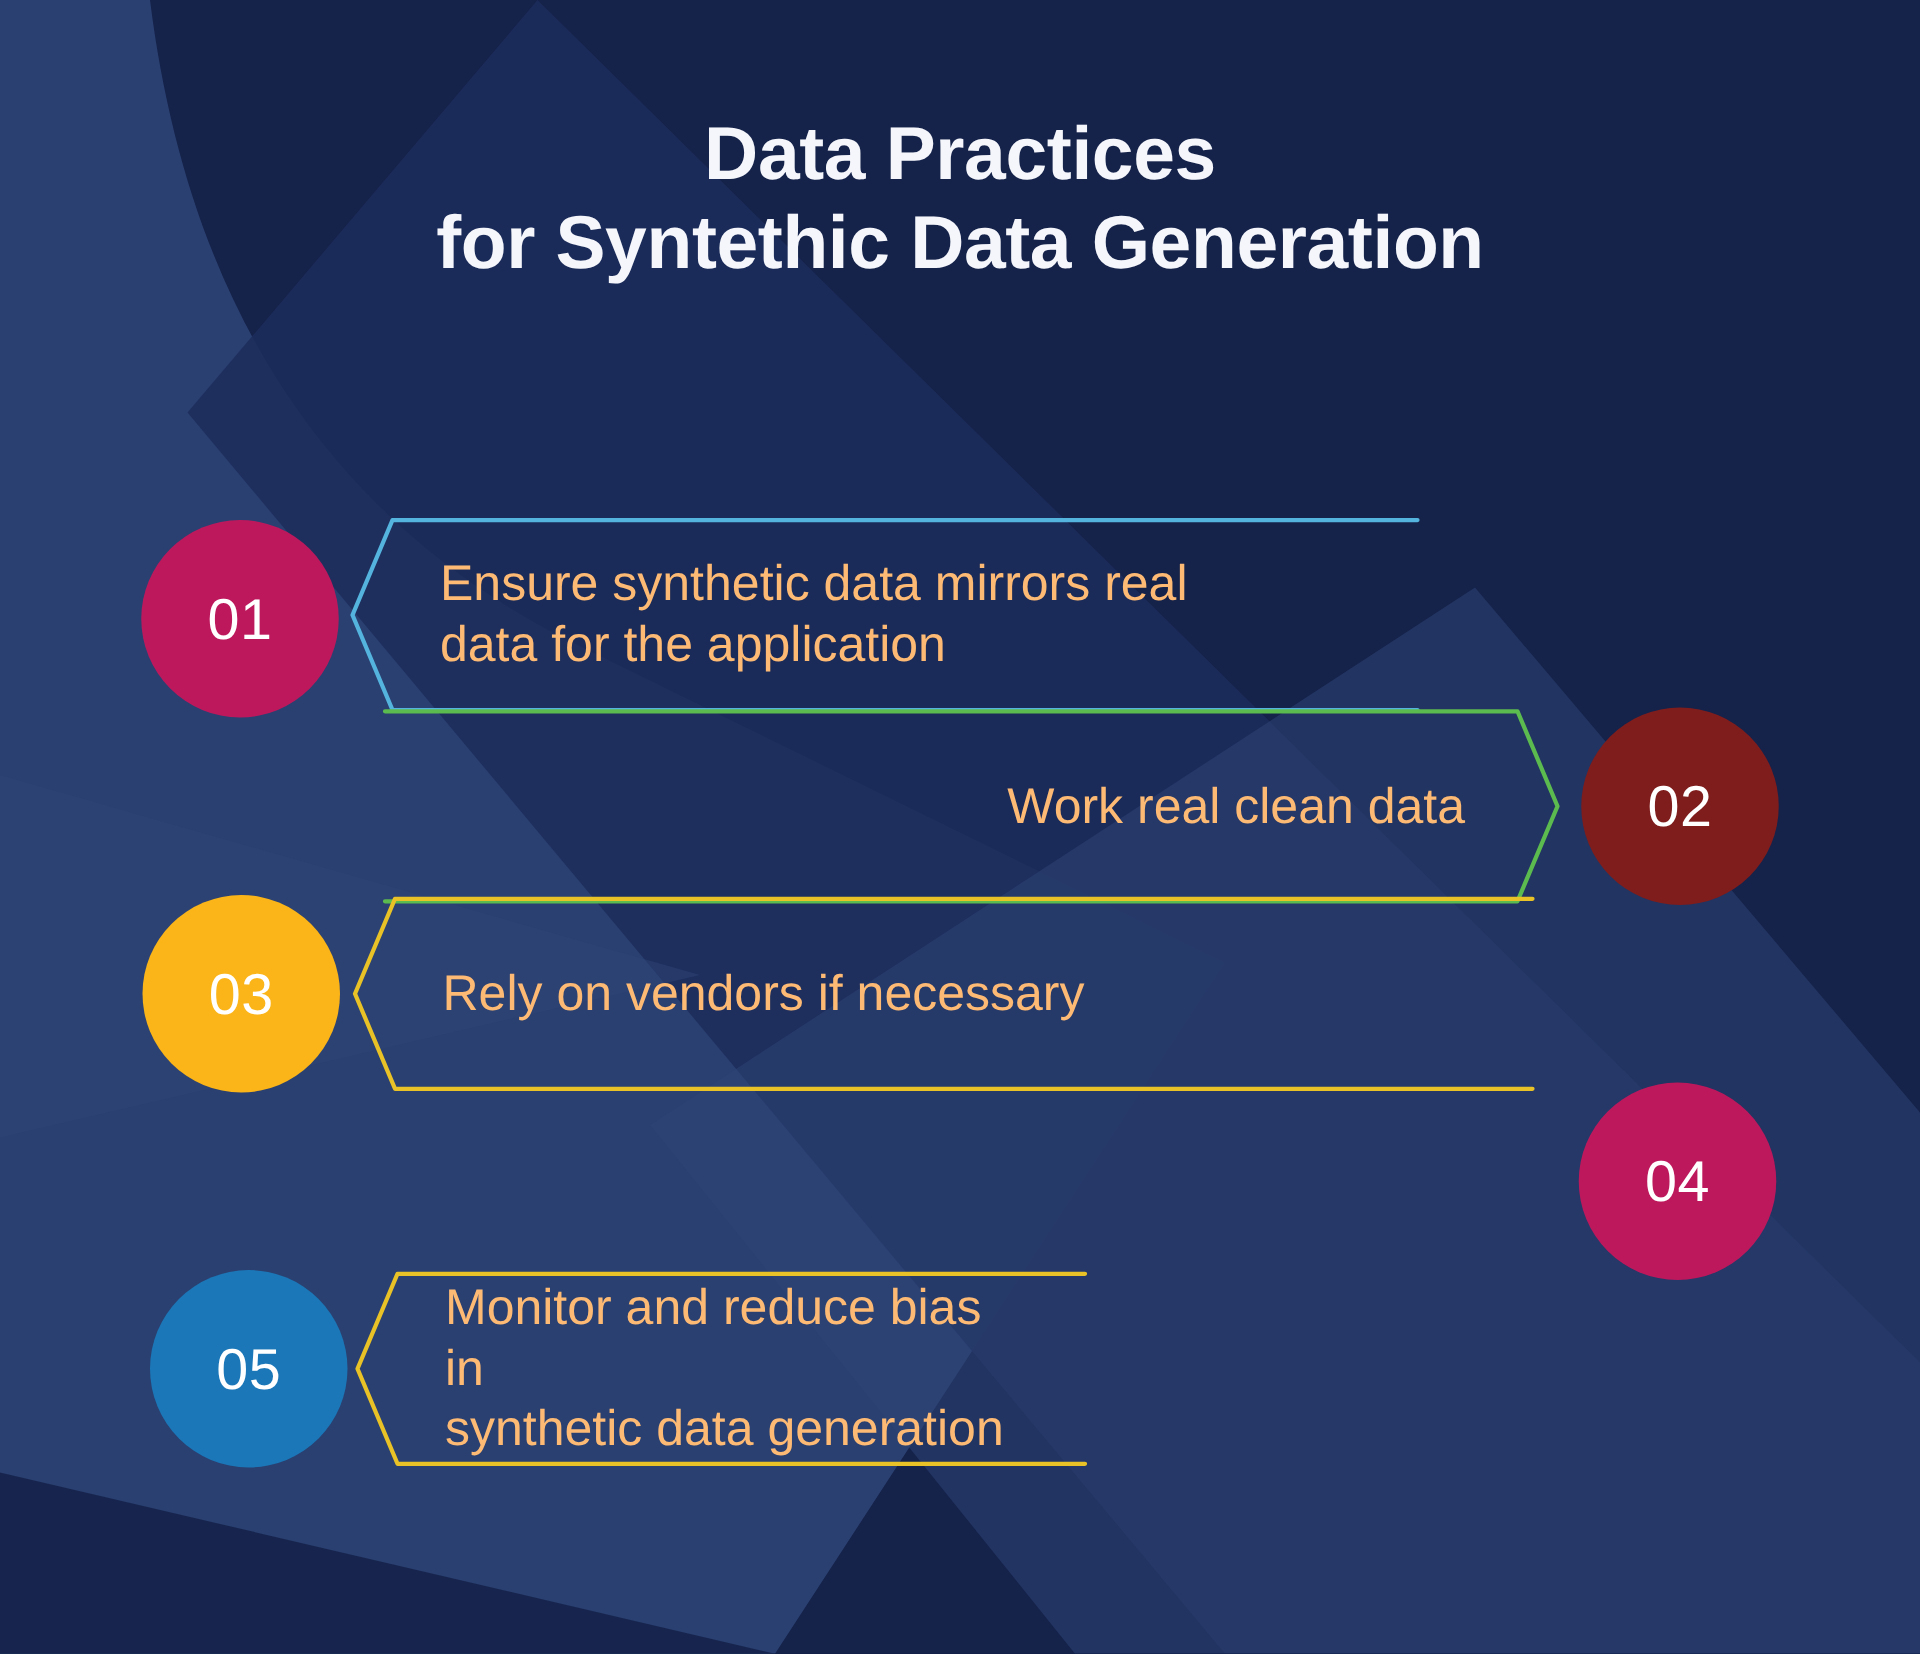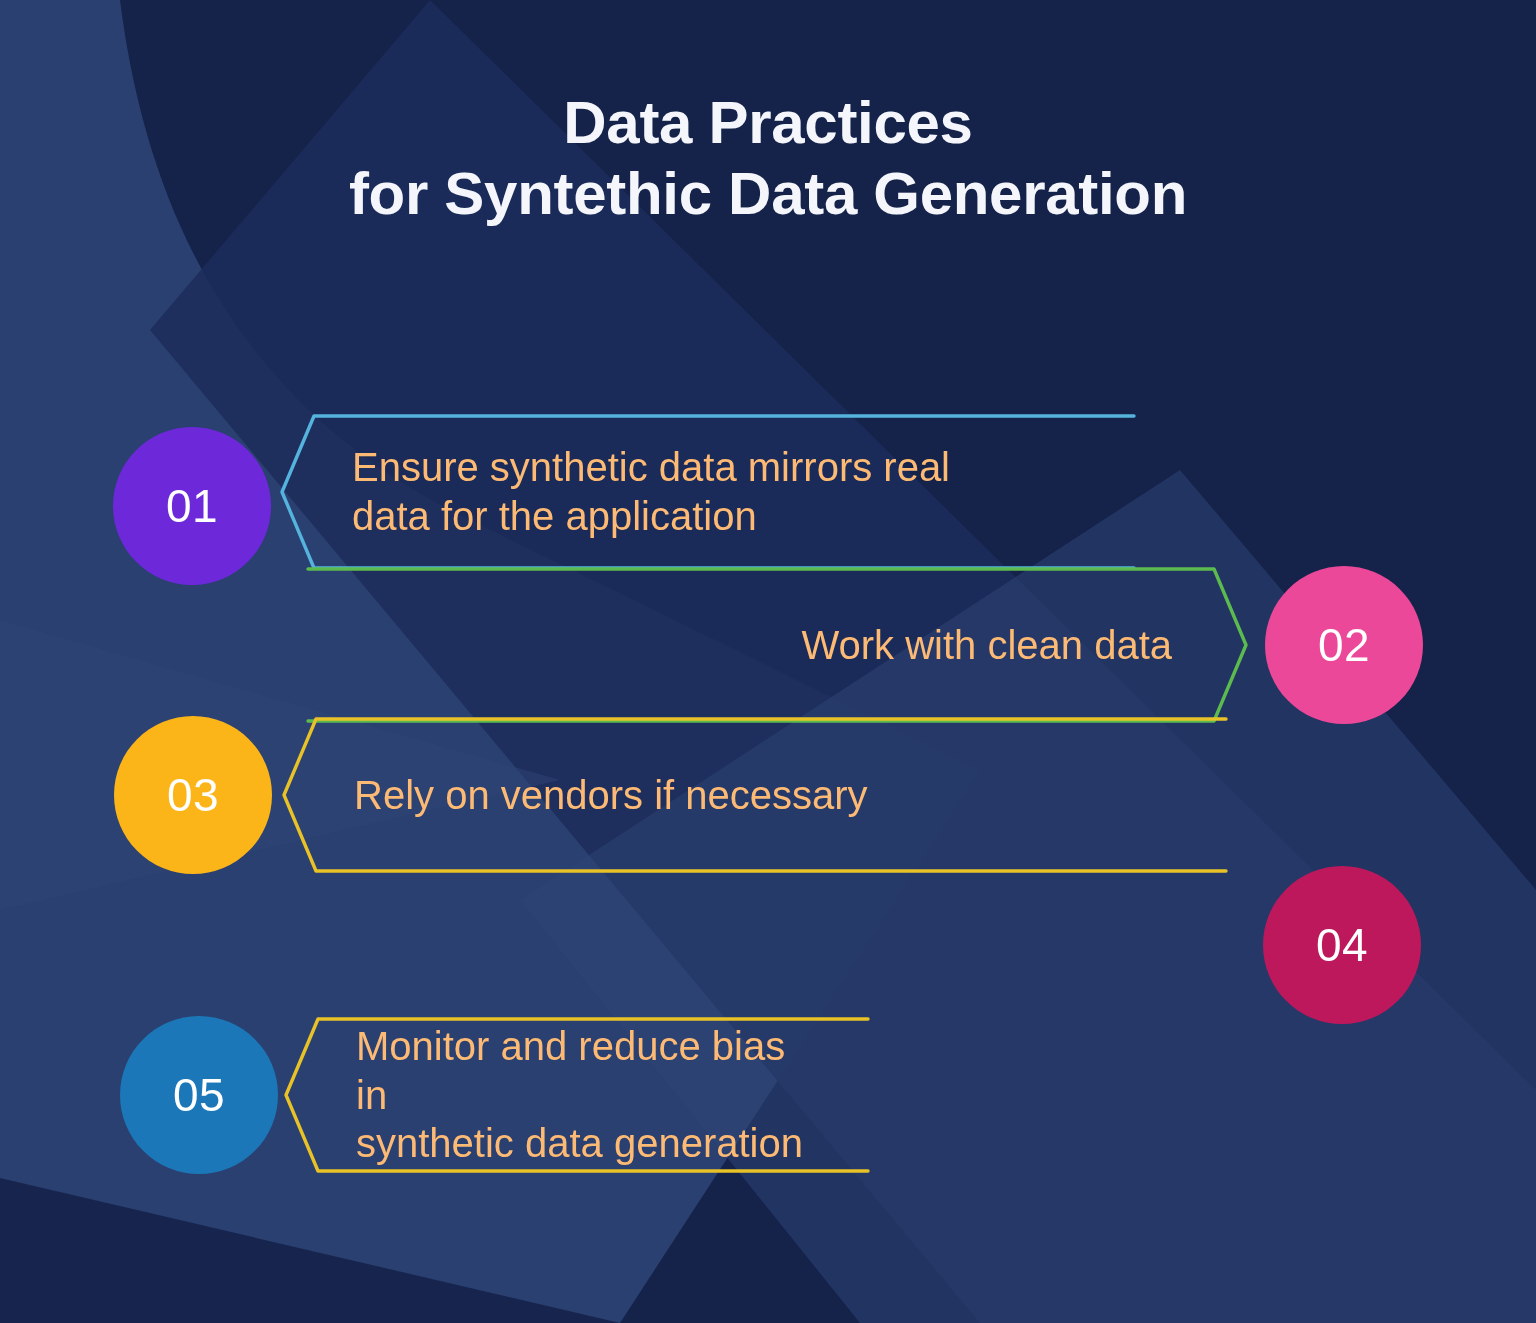--- a/index.html
+++ b/index.html
@@ -112,41 +112,41 @@
     <path d="M 0 1178 L 620 1323 L 0 1323 Z" fill="#15224a" opacity="0.9"></path>
     <path d="M 0 620 L 560 780 L 0 910 Z" fill="#2d4374" opacity="0.5"></path>
   </svg>
 
   <div class="title-block">
     <span class="title-line">Data Practices</span>
     <span class="title-line">for Syntethic Data Generation</span>
   </div>
 
   <div class="row" style="top:412px; left:0; width:1536px;">
-    <div class="bubble" style="left:113px; top:15px; background:#6d28d9;">
+    <div class="bubble" style="left:113px; top:4px; background:#be185d;">
       <span>01</span>
     </div>
     <div class="band left" style="left:278px; width:860px;">
       <svg viewBox="0 0 860 160" preserveAspectRatio="none">
         <path d="M 856 4 L 36 4 L 4 80 L 36 156 L 856 156" fill="none" stroke="#55b4dd" stroke-width="3.4" stroke-linejoin="round" stroke-linecap="round" vector-effect="non-scaling-stroke"></path>
       </svg>
       <div class="band-text">Ensure synthetic data mirrors real
 data for the application</div>
     </div>
   </div>
 
   <div class="row" style="top:565px; left:0; width:1536px;">
-    <div class="bubble" style="left:1265px; top:1px; background:#ec4899;">
+    <div class="bubble" style="left:1265px; top:1px; background:#7f1d1d;">
       <span>02</span>
     </div>
     <div class="band right" style="left:300px; width:950px;">
       <svg viewBox="0 0 950 160" preserveAspectRatio="none">
         <path d="M 8 4 L 914 4 L 946 80 L 914 156 L 8 156" fill="none" stroke="#5cbb4f" stroke-width="3.4" stroke-linejoin="round" stroke-linecap="round" vector-effect="non-scaling-stroke"></path>
       </svg>
-      <div class="band-text">Work with clean data</div>
+      <div class="band-text">Work real clean data</div>
     </div>
   </div>
 
   <div class="row" style="top:715px; left:0; width:1536px;">
     <div class="bubble" style="left:114px; top:1px; background:#fbb518;">
       <span>03</span>
     </div>
     <div class="band left" style="left:280px; width:950px;align-items:center;">
       <svg viewBox="0 0 950 160" preserveAspectRatio="none">
         <path d="M 946 4 L 36 4 L 4 80 L 36 156 L 946 156" fill="none" stroke="#e8c226" stroke-width="3.4" stroke-linejoin="round" stroke-linecap="round" vector-effect="non-scaling-stroke"></path>

